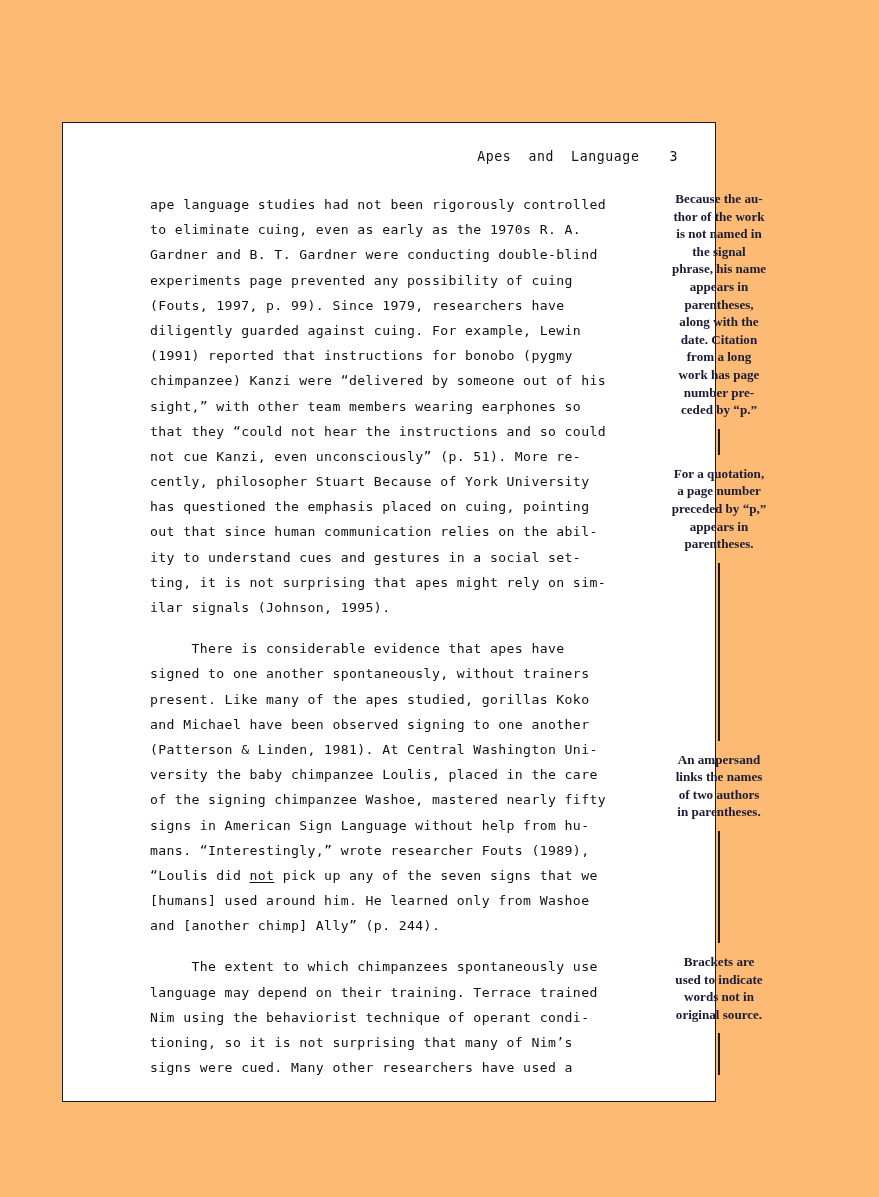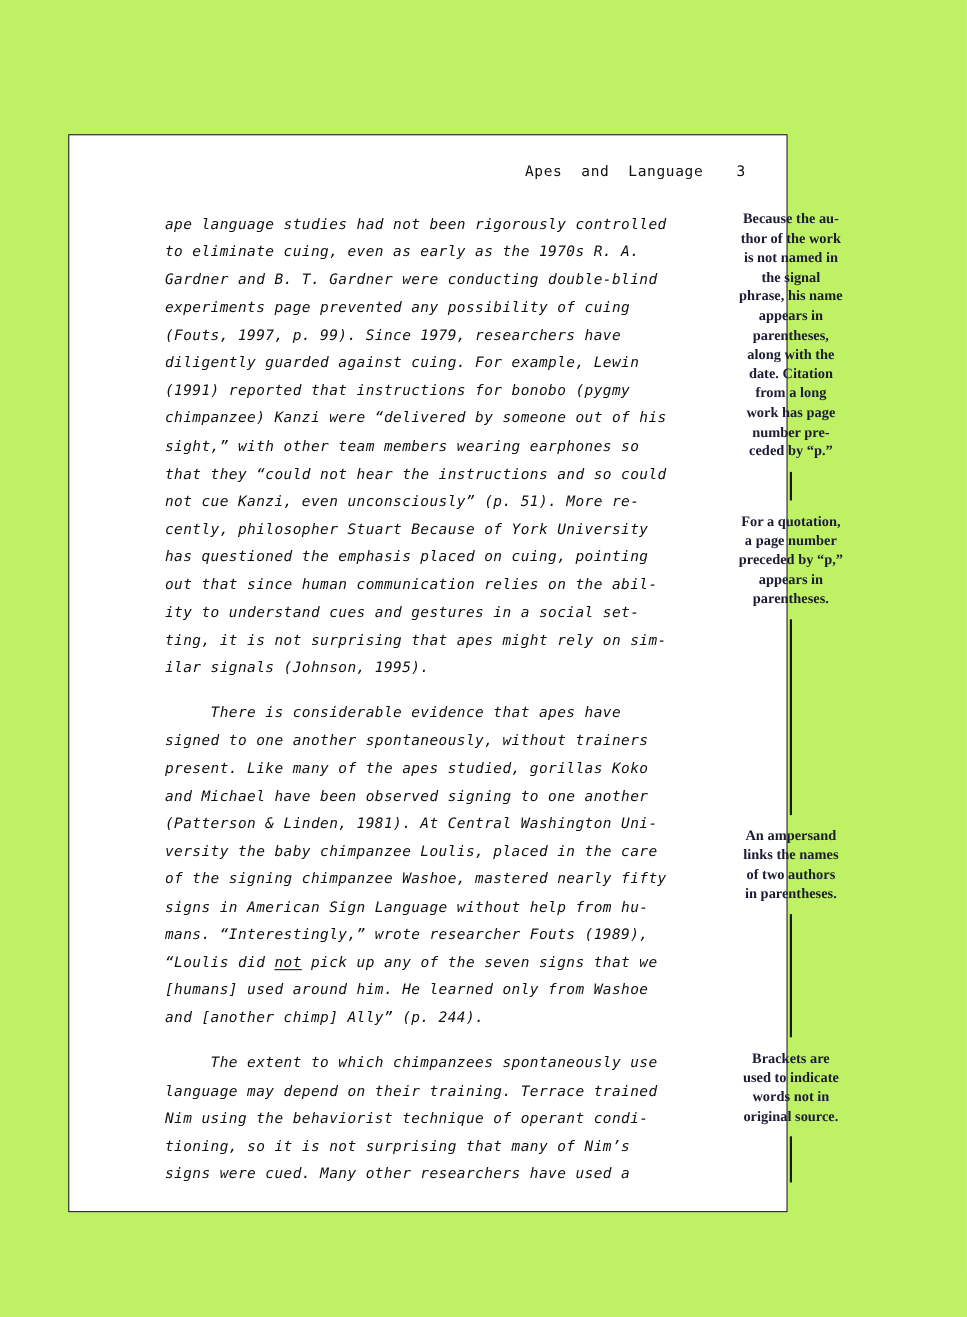--- a/index.html
+++ b/index.html
@@ -13,21 +13,21 @@
     height: 1197px;
     position: relative;
     font-family: "Liberation Serif", "DejaVu Serif", serif;
     overflow: hidden;
   }
 
   
   #canvas {
     position: absolute;
     inset: 0;
-    background: #bef264;
+    background: #fdba74;
   }
 
   
   #page-sheet {
     position: absolute;
     left: 62px;
     top: 122px;
     width: 654px;
     height: 980px;
     border: 1.6px solid #1a1a1a;
@@ -66,21 +66,20 @@
   }
   .para + .para { margin-top: 16px; }
   .tline {
     font-family: "DejaVu Sans Mono", "Liberation Mono", monospace;
     font-size: 13.15px;
     line-height: 25.2px;
     color: #101010;
     white-space: pre;
     letter-spacing: 0.38px;
     height: 25.2px;
-    font-style: italic;
   }
   .tline u {
     text-decoration: underline;
     text-underline-offset: 2px;
   }
 
   
   #annotation-column {
     position: absolute;
     left: 655px;

